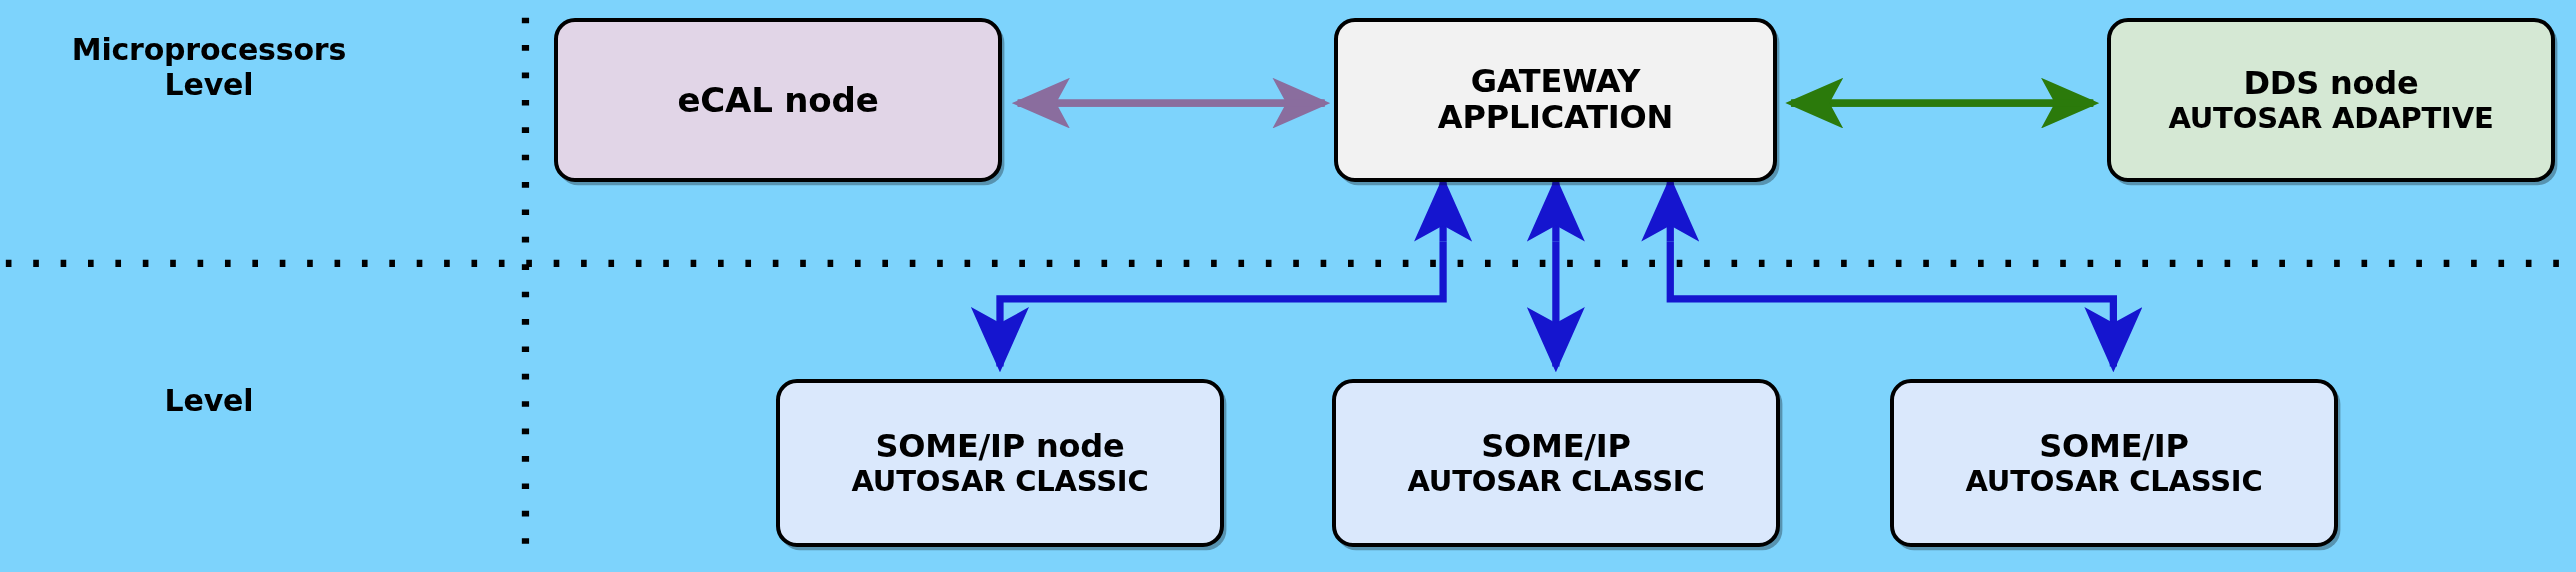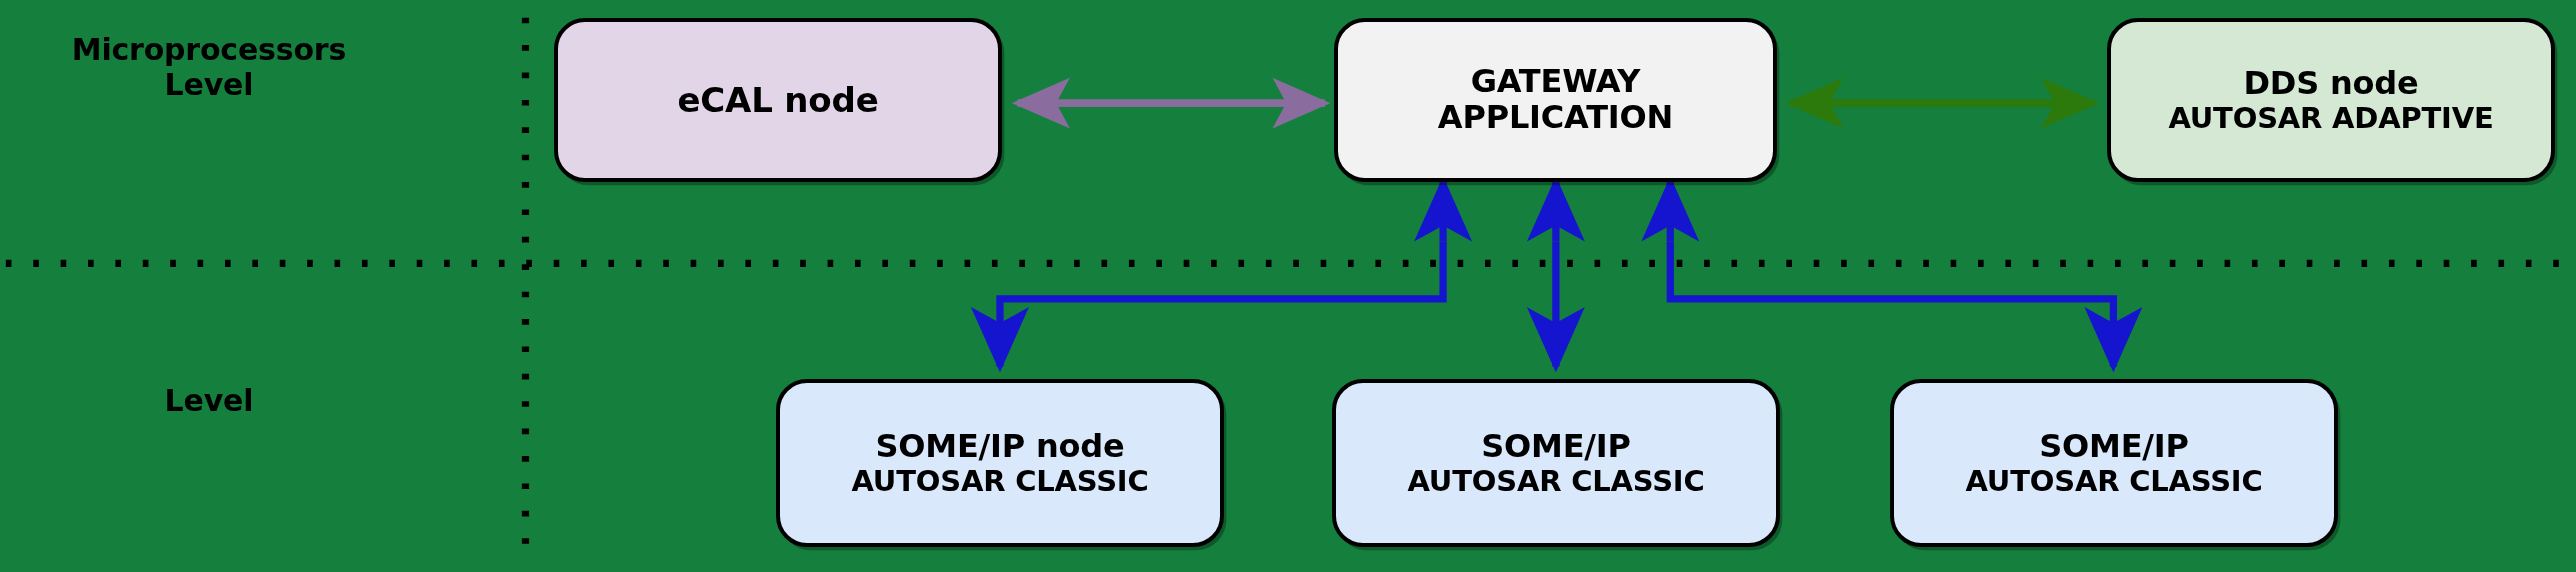--- a/index.html
+++ b/index.html
@@ -8,21 +8,21 @@
     padding: 0;
     background: #ffffff;
   }
   body {
     font-family: "DejaVu Sans", "Liberation Sans", sans-serif;
   }
   #stage {
     position: relative;
     width: 2576px;
     height: 572px;
-    background: #15803d;
+    background: #7dd3fc;
     overflow: hidden;
   }
   #wires {
     position: absolute;
     left: 0;
     top: 0;
     width: 2576px;
     height: 572px;
     pointer-events: none;
   }
@@ -33,21 +33,21 @@
     color: #000000;
     font-size: 30px;
     line-height: 1.18;
     letter-spacing: -0.2px;
     font-family: "DejaVu Sans", "Liberation Sans", sans-serif;
   }
   .node {
     position: absolute;
     box-sizing: border-box;
     border: 4.8px solid #000000;
-    border-radius: 31px;
+    border-radius: 21px;
     display: flex;
     flex-direction: column;
     align-items: center;
     justify-content: center;
     text-align: center;
     box-shadow: 3.2px 4px 0px -0.8px rgba(0,0,0,0.30);
     z-index: 4;
   }
   .node .line1 {
     font-weight: bold;

